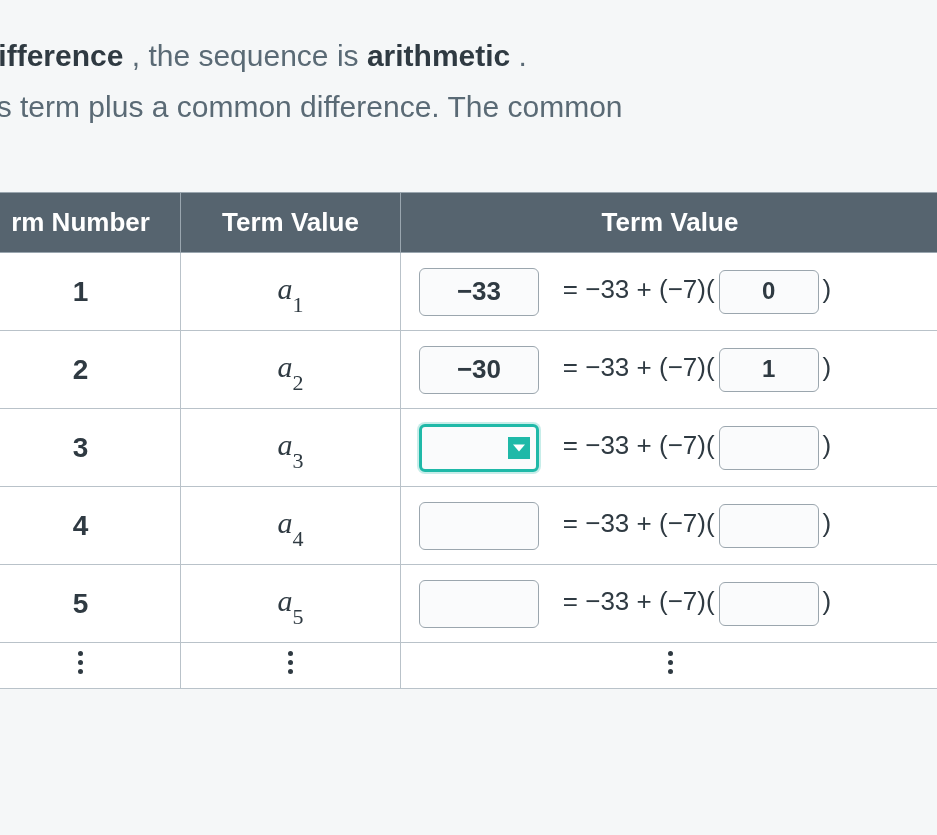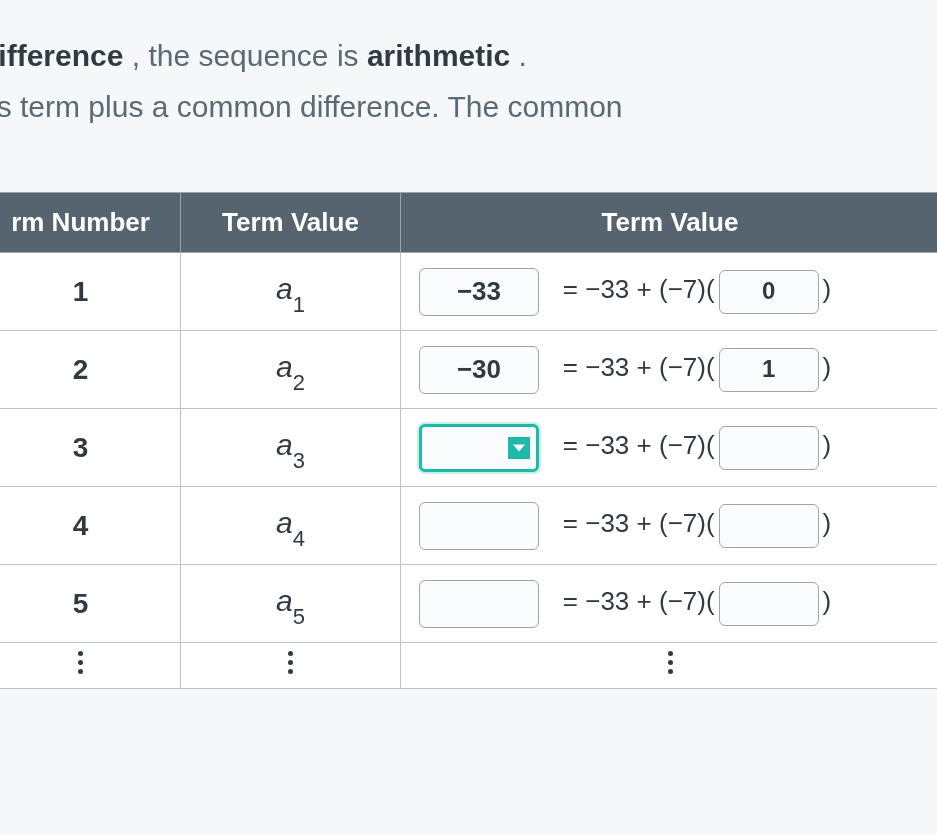--- a/index.html
+++ b/index.html
@@ -46,21 +46,21 @@
     font-size: 28px;
     font-weight: 700;
     color: #2f3a42;
     text-align: center;
     vertical-align: middle;
     height: 78px;
   }
   td.name { font-weight: 400; }
   .sub {
     font-style: italic;
-    font-family: Liberation Sans, sans-serif;
+    font-family: Liberation Serif, serif;
     font-weight: 400;
     font-size: 30px;
   }
   .sub sub { font-size: 22px; font-style: normal; position: relative; top: 6px; }
   .value-cell {
     text-align: left;
     padding-left: 18px;
     font-weight: 400;
     white-space: nowrap;
   }

